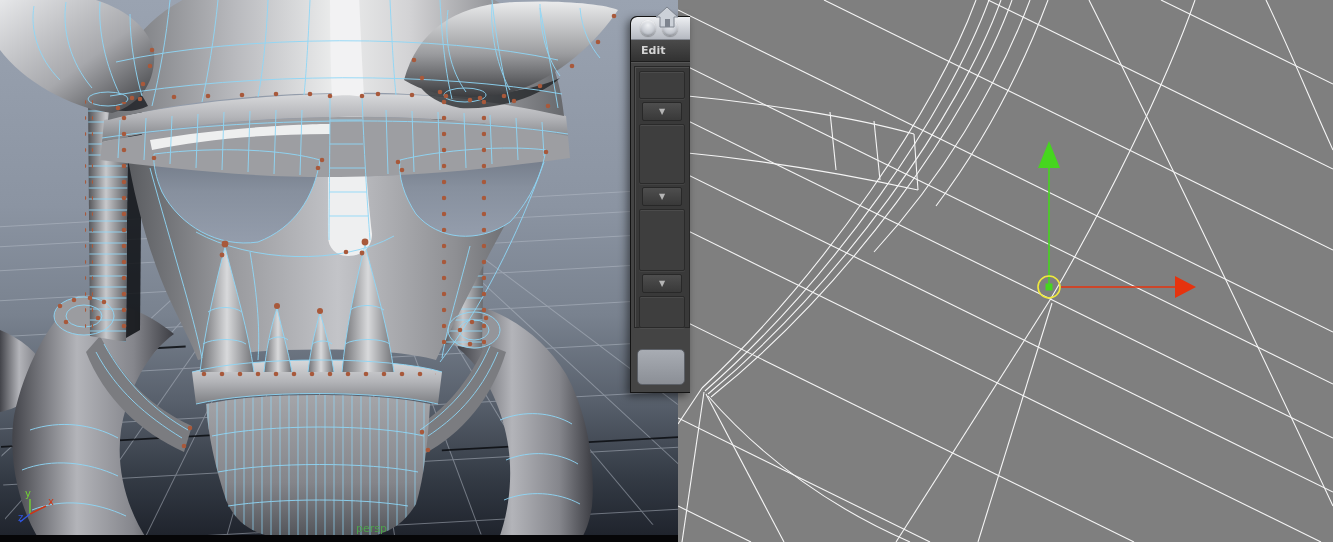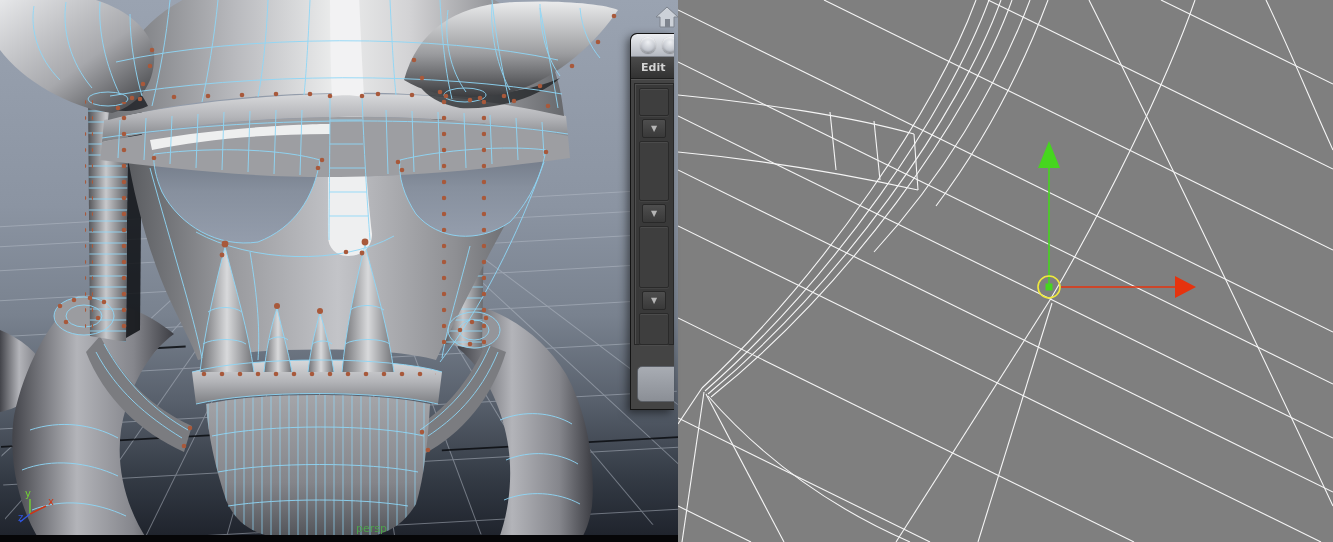--- a/index.html
+++ b/index.html
@@ -3,21 +3,21 @@
 <meta charset="utf-8">
 <style>
   html,body{margin:0;padding:0;background:#000;}
   #stage{position:relative;width:1333px;height:542px;overflow:hidden;
          font-family:"DejaVu Sans","Liberation Sans",sans-serif;}
   
   #vp-left{position:absolute;left:0;top:0;width:678px;height:542px;}
   #vp-right{position:absolute;left:678px;top:0;width:655px;height:542px;}
   svg{display:block;}
   
-  #editor-panel{position:absolute;left:630px;top:33px;width:44px;height:377px;
+  #editor-panel{position:absolute;left:630px;top:16px;width:60px;height:377px;
     background:#3f3f3f;border:1px solid #141414;border-right:none;
     border-radius:7px 0 0 0;box-shadow:-3px 3px 8px rgba(0,0,0,.5);
     overflow:hidden;z-index:5;box-sizing:border-box;}
   .panel-header{height:22px;background:linear-gradient(#edeff2,#b5b9c1);
     border-bottom:1px solid #82868e;border-radius:6px 0 0 0;position:relative;}
   .win-circle{position:absolute;top:3px;width:16px;height:16px;border-radius:50%;
     background:radial-gradient(circle at 50% 32%,#eef0f3,#bcc0c8 68%,#9aa0a9);
     box-shadow:inset 0 1px 2px rgba(255,255,255,.9),inset 0 -1px 2px rgba(0,0,0,.28),0 1px 1px rgba(0,0,0,.25);}
   .panel-menubar{height:21px;background:linear-gradient(#4a4a4a,#323232);
     border-bottom:1px solid #1e1e1e;color:#d4d4d4;font-size:11px;font-weight:bold;

